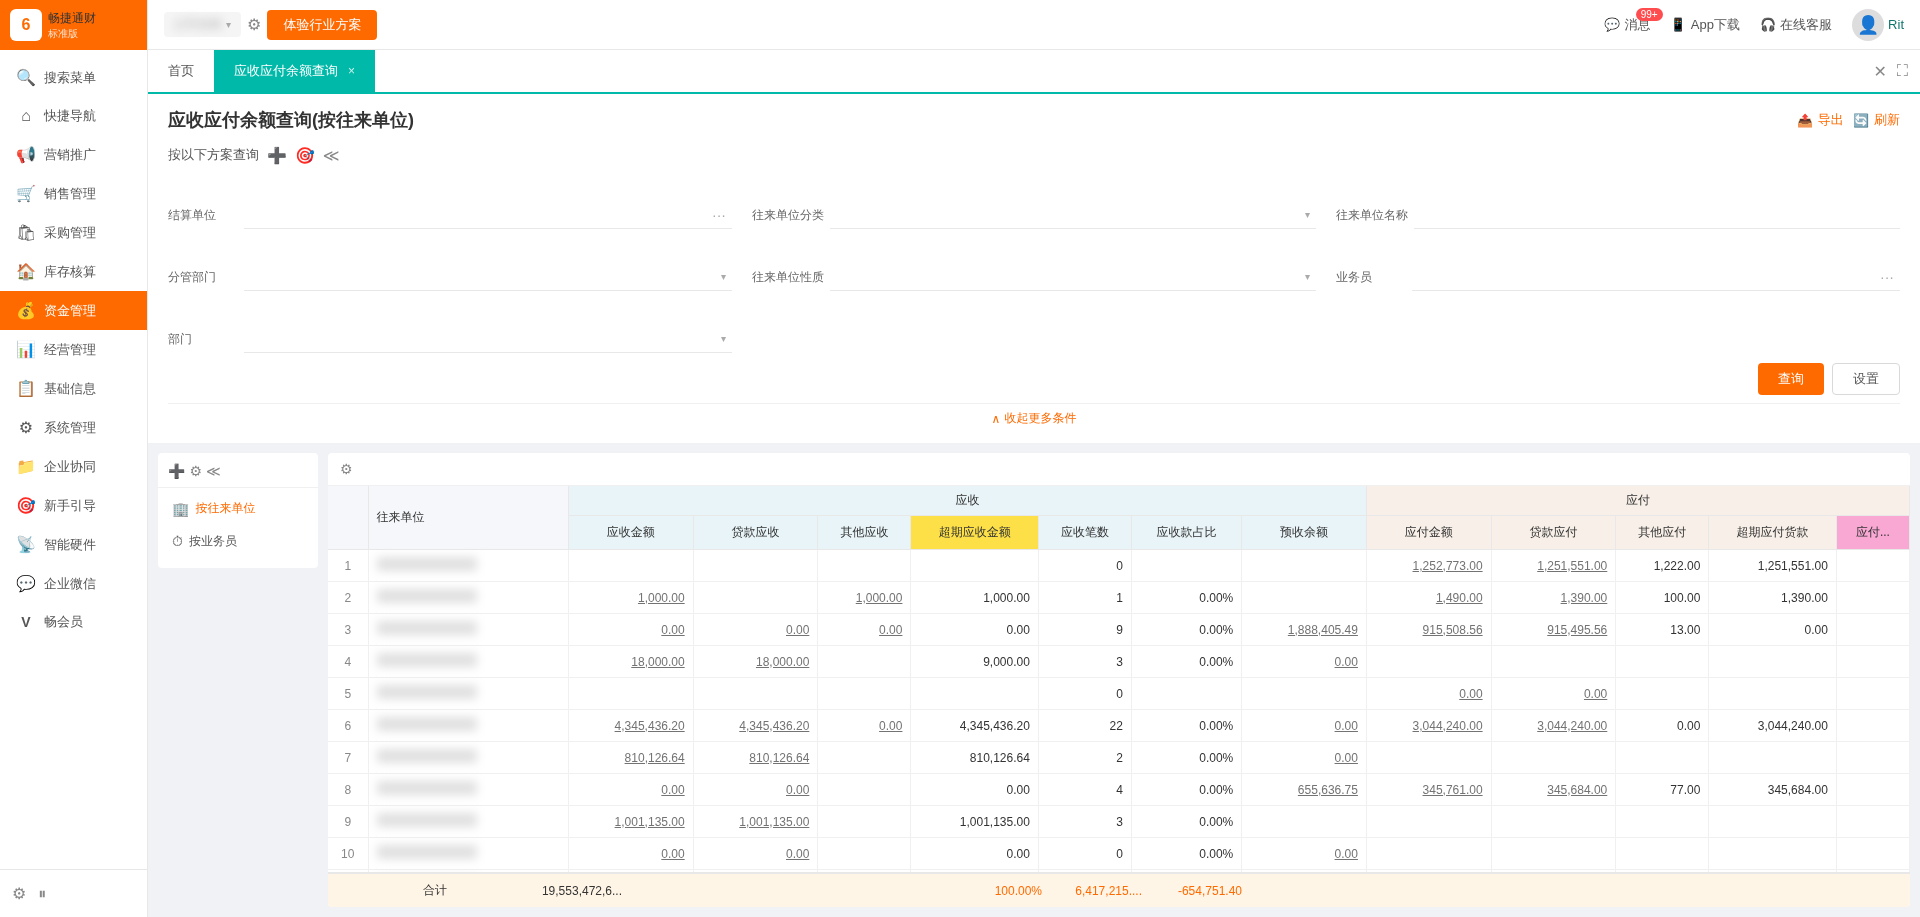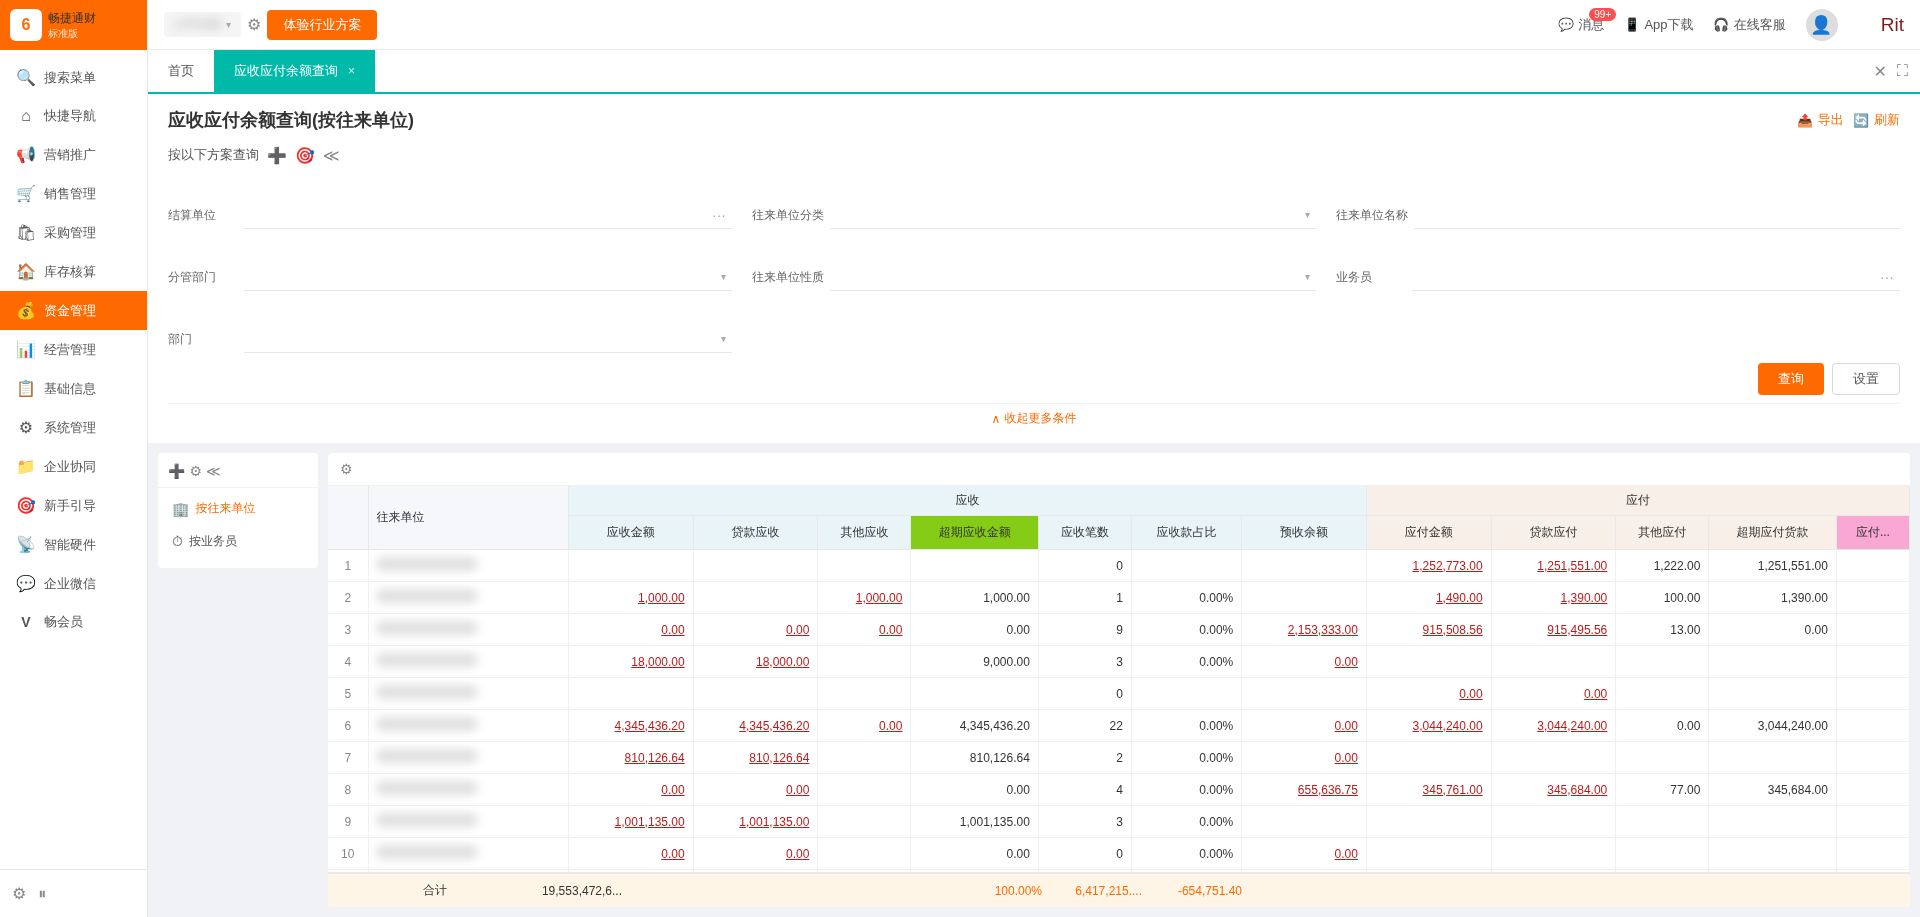--- a/index.html
+++ b/index.html
@@ -52,21 +52,21 @@
       display: flex; align-items: center; gap: 4px; cursor: pointer; color: #555; font-size: 13px; position: relative;
     }
     .badge {
       position: absolute; top: -8px; right: -12px;
       background: #ff4d4f; color: #fff; border-radius: 10px; padding: 1px 5px; font-size: 10px; min-width: 18px; text-align: center;
     }
     .header-avatar {
       width: 32px; height: 32px; border-radius: 50%; background: #ddd;
       display: flex; align-items: center; justify-content: center; font-size: 12px; color: #888; cursor: pointer;
     }
-    .user-name { font-size: 19px; color: #7f1d1d; cursor: pointer; margin-left: 39px; }
+    .user-name { font-size: 13px; color: #0f766e; cursor: pointer; }
 
     
     .main-area {
       position: fixed; left: 148px; top: 50px; right: 0; bottom: 0;
       display: flex; flex-direction: column; overflow: hidden;
     }
 
     
     .tab-bar {
       background: #fff; border-bottom: 2px solid #00b9a8; display: flex; align-items: stretch; flex-shrink: 0;
@@ -160,21 +160,21 @@
       padding: 8px 8px; text-align: center; white-space: nowrap; position: sticky; top: 0; z-index: 10;
       font-weight: normal; color: #333;
     }
     thead tr:first-child th { padding: 6px 8px; font-weight: normal; }
     tbody tr td {
       border-bottom: 1px solid #f0f0f0; border-right: 1px solid #f0f0f0;
       padding: 7px 8px; text-align: right; white-space: nowrap; color: #333;
     }
     tbody tr td:first-child { text-align: center; color: #888; }
     tbody tr td:nth-child(2) { text-align: left; }
-    .cell-link { color: #b91c1c; text-decoration: underline; cursor: pointer; }
+    .cell-link { color: #737373; text-decoration: underline; cursor: pointer; }
     .blurred { filter: blur(5px); user-select: none; }
   </style>
 </head>
 <body>
 
 <div class="sidebar">
   <div class="sidebar-logo">
     <div class="logo-icon">6</div>
     <div>
       <div>畅捷通财</div>
@@ -421,21 +421,21 @@
                   <span>应收</span>
                 </th>
                 <th colspan="5" style="background:#f8f0e8;">
                   <span>应付</span>
                 </th>
               </tr>
               <tr>
                 <th style="background:#e8f4f8;"><span>应收金额</span></th>
                 <th style="background:#e8f4f8;"><span>贷款应收</span></th>
                 <th style="background:#e8f4f8;"><span>其他应收</span></th>
-                <th style="background:#84cc16;text-align:center;"><span>超期应收金额</span></th>
+                <th style="background:#fde047;text-align:center;"><span>超期应收金额</span></th>
                 <th style="background:#e8f4f8;"><span>应收笔数</span></th>
                 <th style="background:#e8f4f8;"><span>应收款占比</span></th>
                 <th style="background:#e8f4f8;"><span>预收余额</span></th>
                 <th style="background:#f8f0e8;"><span>应付金额</span></th>
                 <th style="background:#f8f0e8;"><span>贷款应付</span></th>
                 <th style="background:#f8f0e8;"><span>其他应付</span></th>
                 <th style="background:#f8f0e8;"><span>超期应付货款</span></th>
                 <th style="background:#f9a8d4;"><span>应付...</span></th>
               </tr>
             </thead>
@@ -474,21 +474,21 @@
                 </tr>
                 <tr>
                   <td>3</td>
                   <td><span style="filter: blur(5px); background: rgb(224, 224, 224); display: inline-block; width: 100px; height: 14px; border-radius: 3px;"></span></td>
                   <td><span class="cell-link">0.00</span></td>
                   <td><span class="cell-link">0.00</span></td>
                   <td><span class="cell-link">0.00</span></td>
                   <td>0.00</td>
                   <td>9</td>
                   <td>0.00%</td>
-                  <td><span class="cell-link">2,153,333.00</span></td>
+                  <td><span class="cell-link">1,888,405.49</span></td>
                   <td><span class="cell-link">915,508.56</span></td>
                   <td><span class="cell-link">915,495.56</span></td>
                   <td>13.00</td>
                   <td>0.00</td>
                   <td></td>
                 </tr>
                 <tr>
                   <td>4</td>
                   <td><span style="filter: blur(5px); background: rgb(224, 224, 224); display: inline-block; width: 100px; height: 14px; border-radius: 3px;"></span></td>
                   <td><span class="cell-link">18,000.00</span></td>

